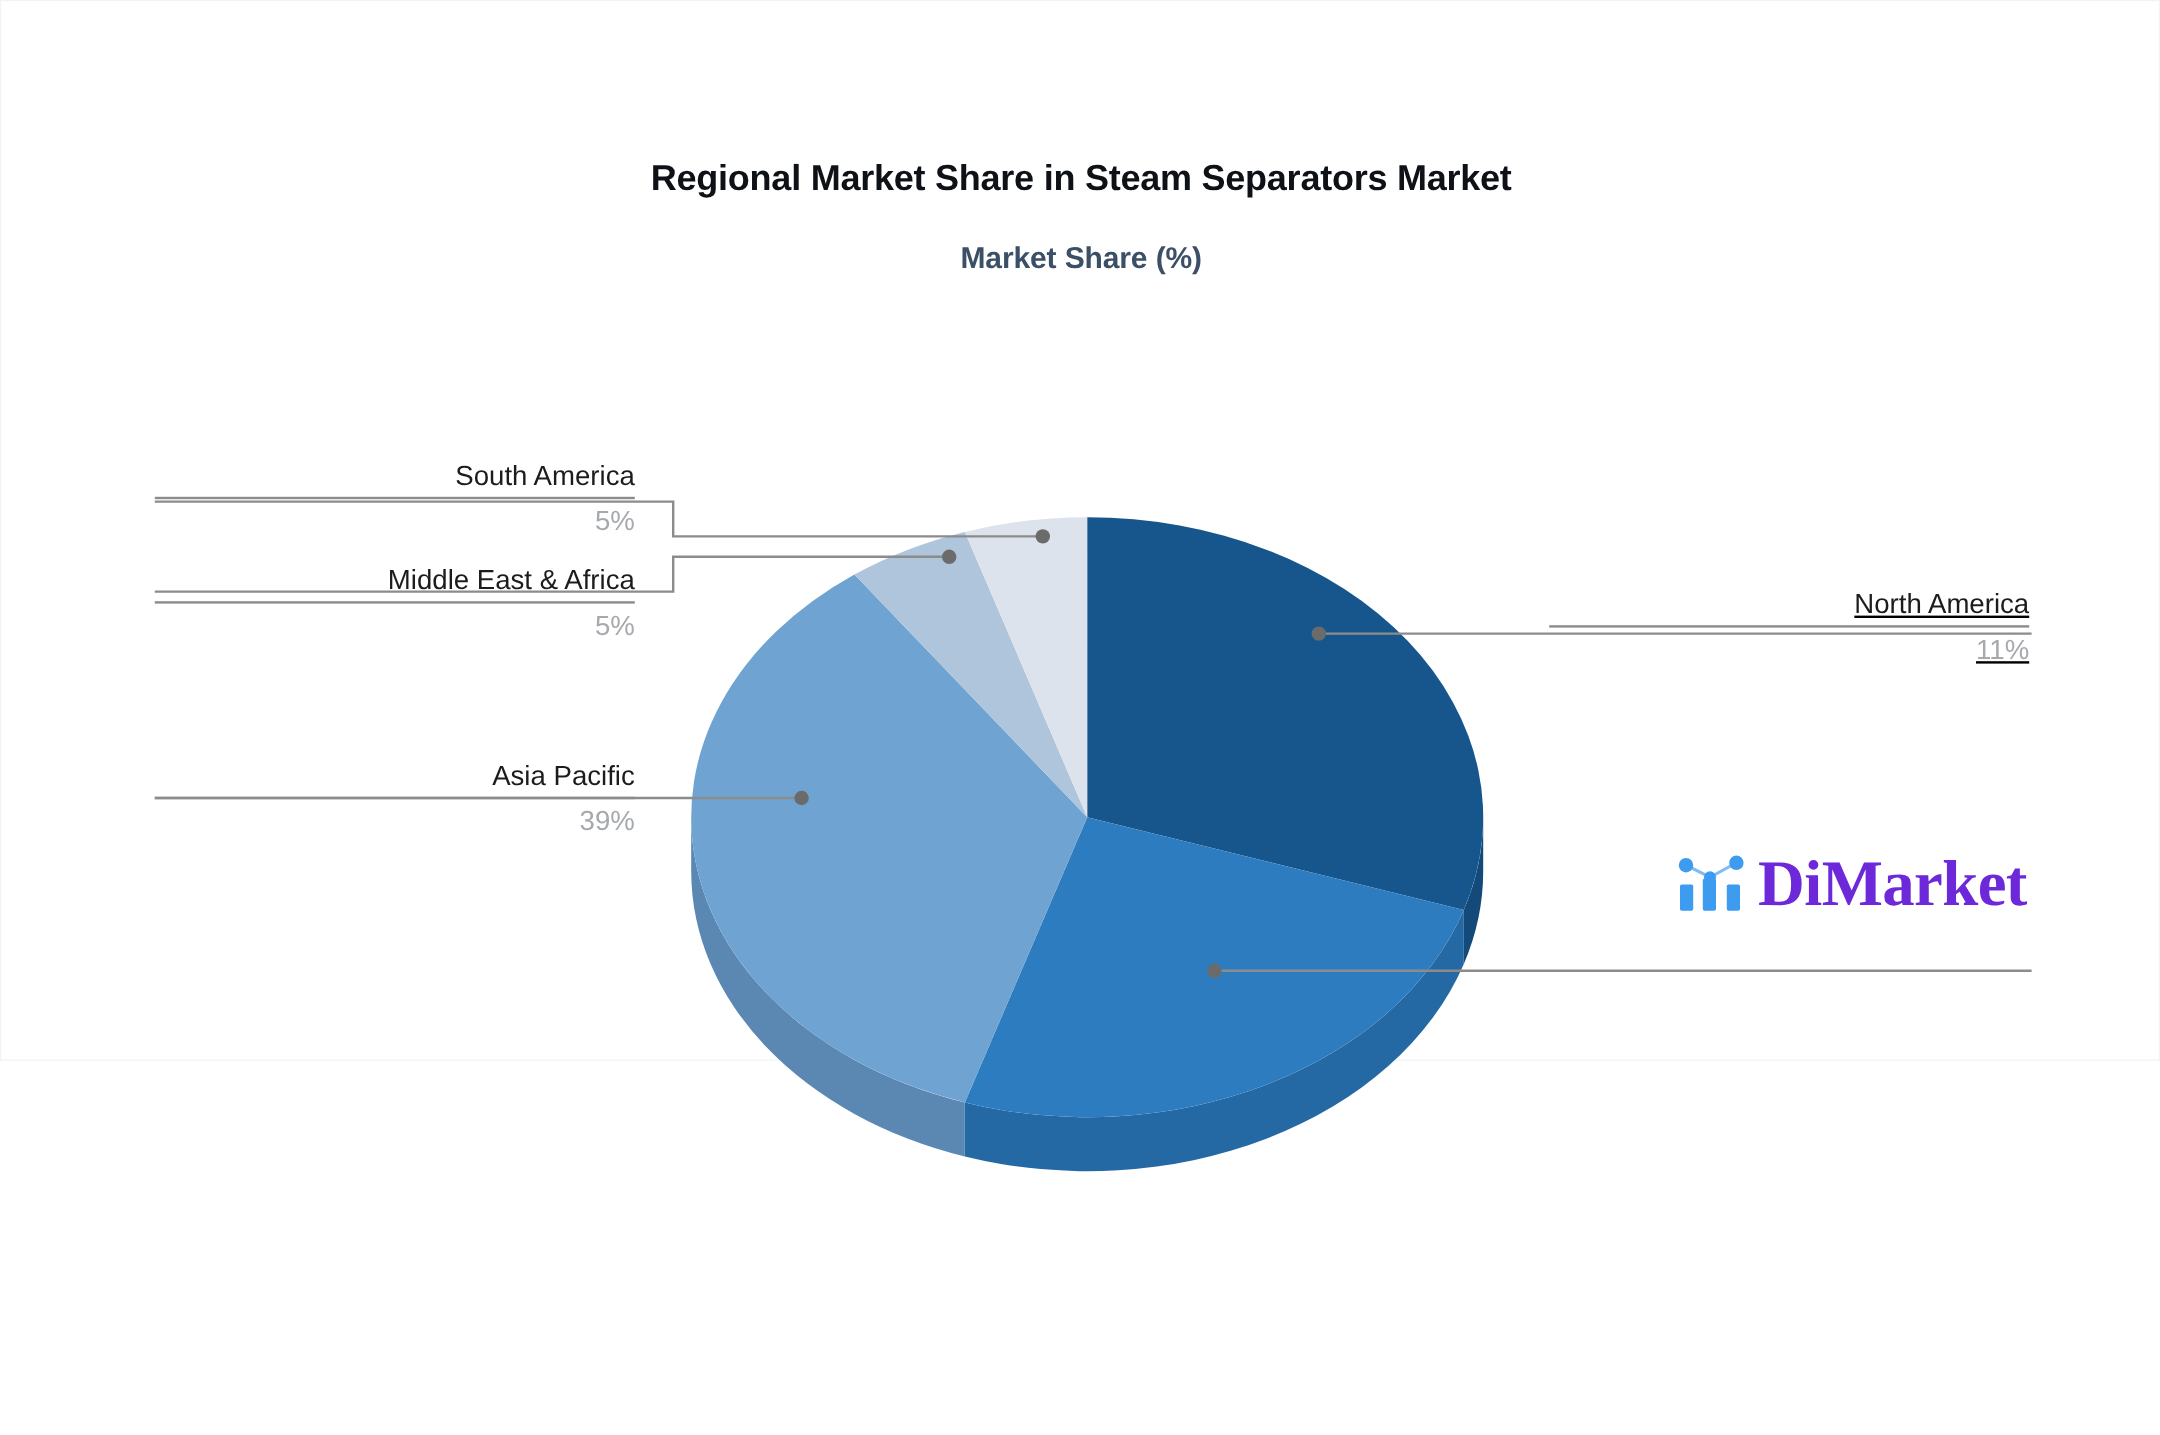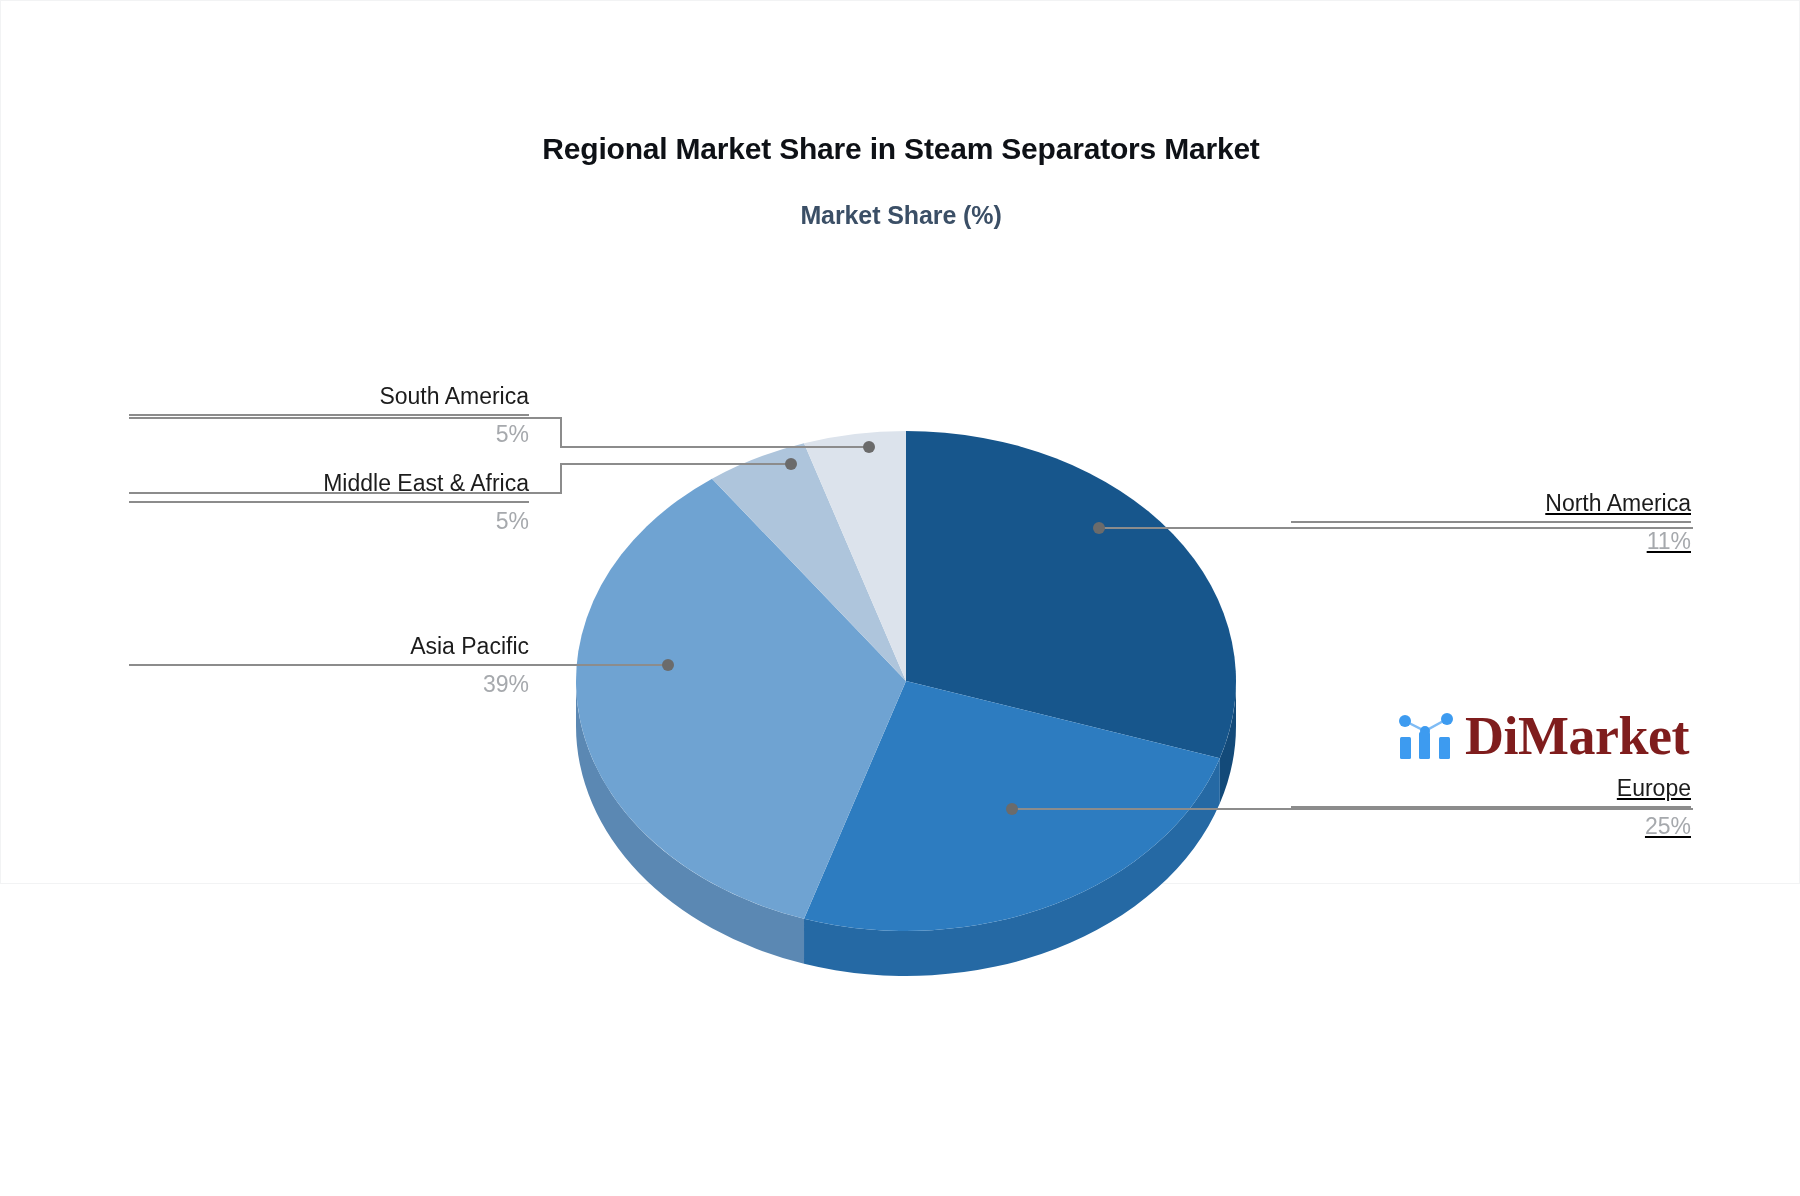--- a/index.html
+++ b/index.html
@@ -93,21 +93,21 @@
     bottom: 120px;
     display: flex;
     align-items: center;
     gap: 10px;
   }
   #logo-mark { display: block; }
   #logo-text {
     font-family: "Liberation Serif", serif;
     font-size: 54px;
     font-weight: bold;
-    color: #7f1d1d;
+    color: #6d28d9;
     letter-spacing: -0.5px;
     line-height: 1;
   }
 </style>
 </head>
 <body>
 
 <div id="stage">
 
   <div id="chart-title">Regional Market Share in Steam Separators Market</div>
@@ -165,25 +165,20 @@
     <div class="cl-rule"></div>
     <div class="cl-value">39%</div>
   </div>
 
   <div class="callout right" id="callout-north-america">
     <div class="cl-name">North America</div>
     <div class="cl-rule"></div>
     <div class="cl-value">11%</div>
   </div>
 
-  <div class="callout right" id="callout-europe">
-    <div class="cl-name">Europe</div>
-    <div class="cl-rule"></div>
-    <div class="cl-value">25%</div>
-  </div>
 
   <div id="logo">
     <svg id="logo-mark" width="58" height="52" viewBox="0 0 58 52" xmlns="http://www.w3.org/2000/svg">
 
       <polyline points="8,11 28,21 50,9" fill="none" stroke="#7fbcf5" stroke-width="2.5"></polyline>
 
       <circle cx="8" cy="11" r="6" fill="#3d9bf0"></circle>
       <circle cx="28" cy="21" r="5" fill="#3d9bf0"></circle>
       <circle cx="50" cy="9" r="6" fill="#3d9bf0"></circle>
 

